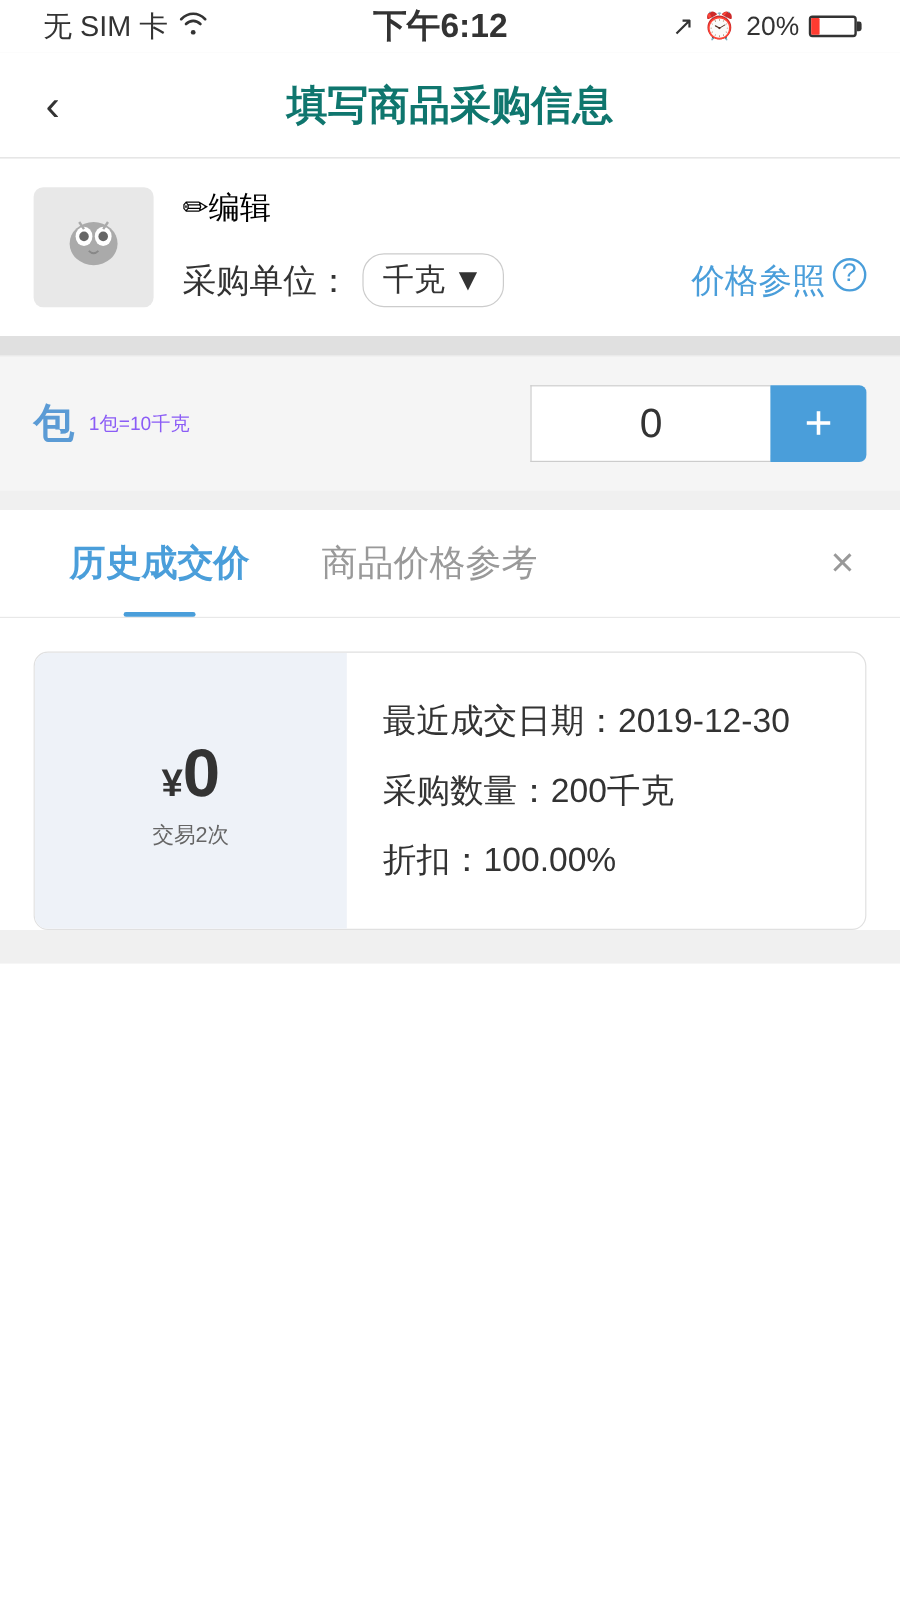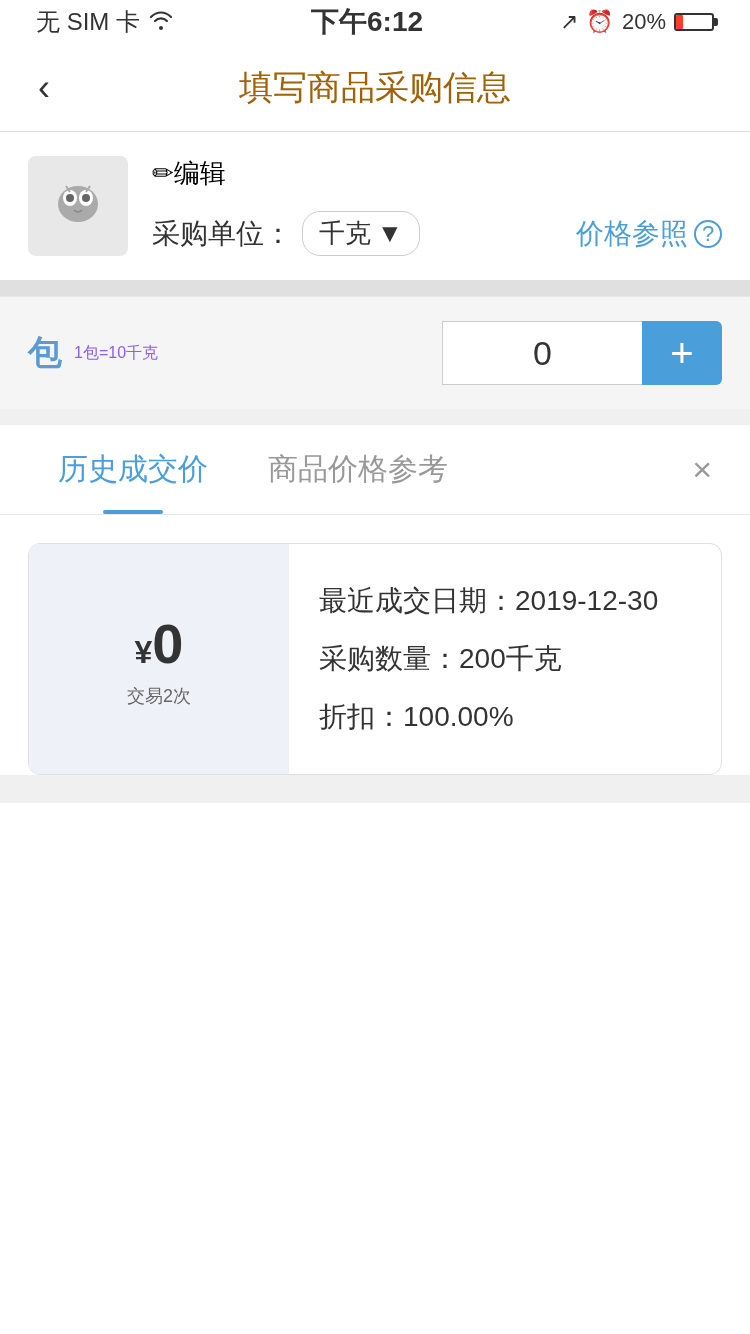--- a/index.html
+++ b/index.html
@@ -79,22 +79,22 @@
     .nav-back {
       position: absolute;
       left: 28px;
       font-size: 36px;
       color: #333;
       cursor: pointer;
       padding: 10px;
     }
     .nav-title {
       font-size: 34px;
-      font-weight: 400;
-      color: #a16207;
+      font-weight: 700;
+      color: #0f766e;
     }
 
     
     .product-card {
       background: #fff;
       margin-top: 0;
       padding: 24px 28px;
       display: flex;
       align-items: flex-start;
       gap: 24px;
@@ -156,23 +156,24 @@
       color: #333;
       background: #fff;
       display: flex;
       align-items: center;
       gap: 6px;
     }
     .price-ref {
       font-size: 28px;
       color: #4a9eda;
       display: flex;
-      align-items: center;
+      align-items: flex-start;
       gap: 6px;
       cursor: pointer;
+      font-family: Liberation Mono, monospace;
     }
 
     
     .quantity-row {
       background: #f5f5f5;
       padding: 24px 28px;
       display: flex;
       justify-content: space-between;
       align-items: center;
       border-top: 1px solid #e8e8e8;
@@ -236,21 +237,21 @@
     }
     .tab-item {
       padding: 24px 30px;
       font-size: 30px;
       color: #999;
       cursor: pointer;
       position: relative;
     }
     .tab-item.active {
       color: #4a9eda;
-      font-weight: 400;
+      font-weight: 700;
       text-align: right;
     }
     .tab-item.active::after {
       content: '';
       position: absolute;
       bottom: 0;
       left: 50%;
       transform: translateX(-50%);
       width: 60px;
       height: 4px;

